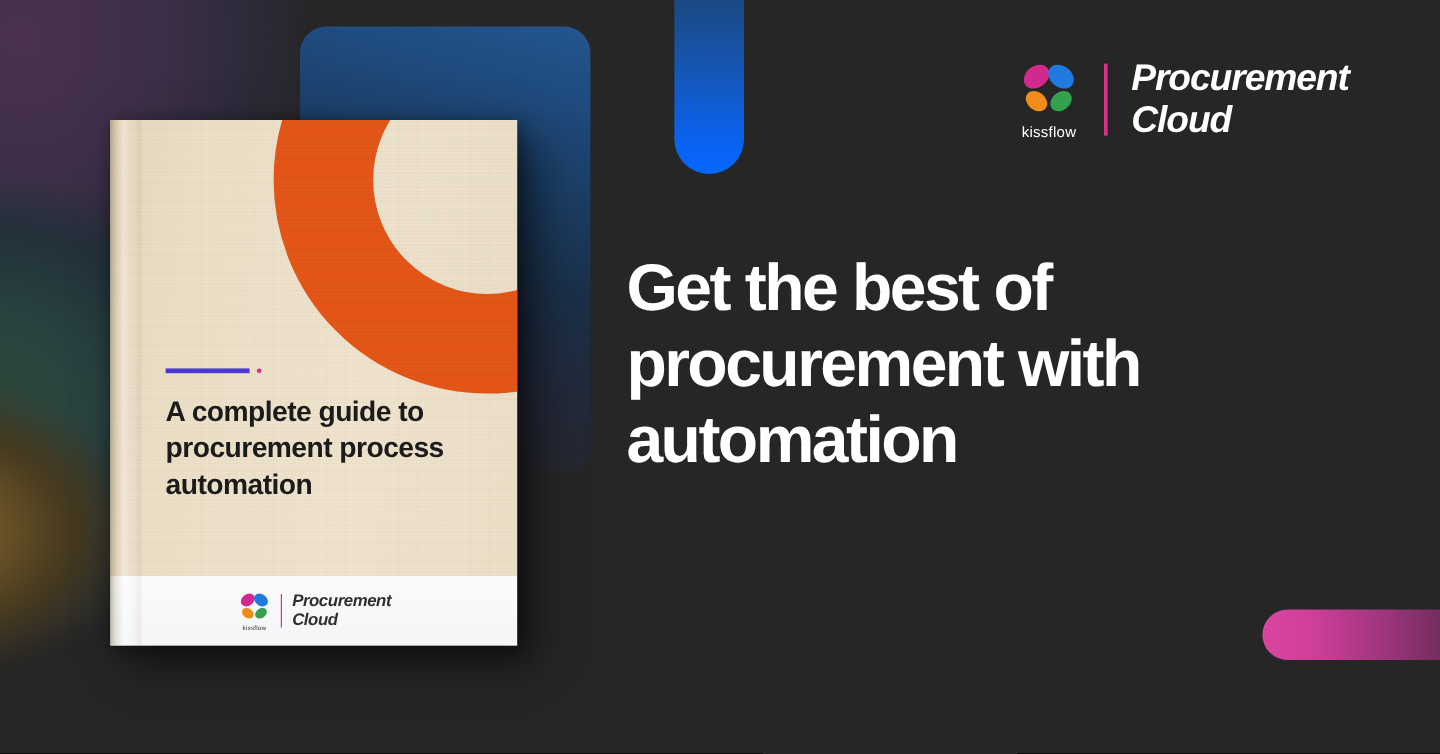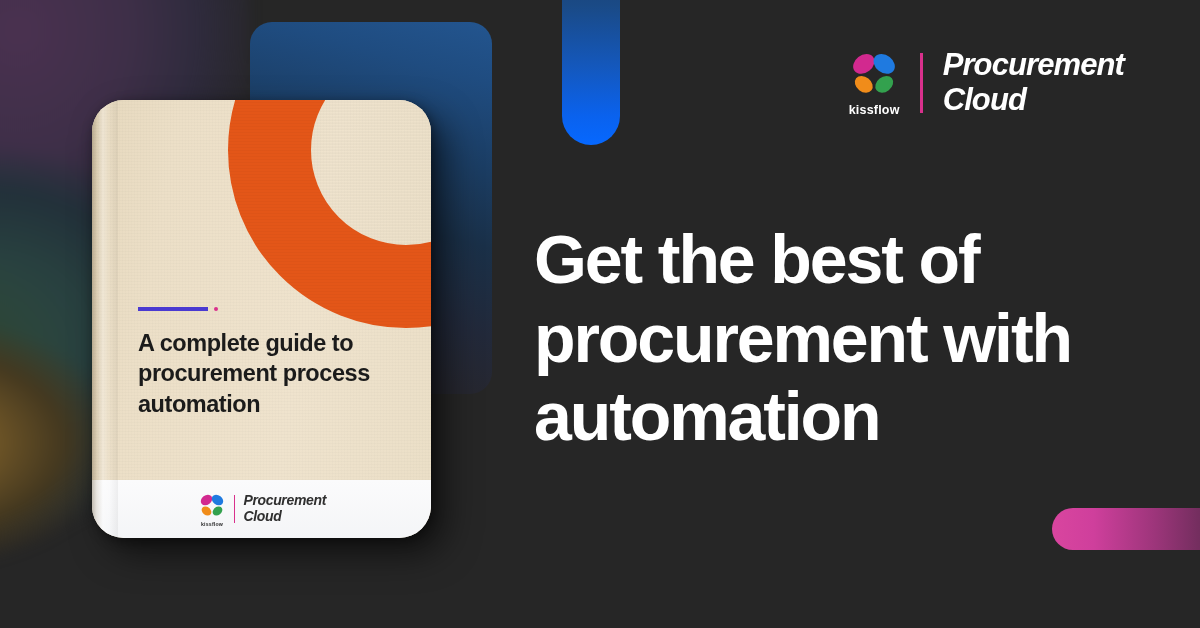--- a/index.html
+++ b/index.html
@@ -99,21 +99,20 @@
   
   .book {
     position: absolute;
     left: 92px;
     top: 100px;
     width: 339px;
     height: 438px;
     background: #ece0c8;
     box-shadow: 14px 16px 34px rgba(0,0,0,.55), 2px 3px 12px rgba(0,0,0,.4);
     overflow: hidden;
-    border-radius: 32px;
   }
   
   .book-cover {
     position: absolute;
     inset: 0 0 58px 0;
     background:
       repeating-linear-gradient(0deg, rgba(0,0,0,.016) 0 1px, rgba(0,0,0,0) 1px 3px),
       repeating-linear-gradient(90deg, rgba(0,0,0,.013) 0 1px, rgba(0,0,0,0) 1px 3px),
       linear-gradient(100deg, #e6d8bd 0%, #ecdfc7 22%, #efe3cd 62%, #ebdfc7 100%);
     overflow: hidden;
@@ -199,21 +198,21 @@
     align-items: center;
   }
   .kf-mark {
     position: relative;
     flex: 0 0 auto;
   }
   .kf-petals { display: block; }
   .kf-wordmark {
     display: block;
     color: #fff;
-    font-weight: 700;
+    font-weight: 400;
     letter-spacing: .2px;
     text-align: center;
   }
   .kf-divider {
     flex: 0 0 auto;
     background: #d9308c;
   }
   .kf-name {
     font-weight: 700;
     color: #fff;
@@ -240,23 +239,23 @@
   .book-footer .kf-wordmark { font-size: 5.2px; margin-top: 1px; color: #2a2a2a; }
   .book-footer .kf-divider { width: 1.4px; height: 28px; margin: 0 8px 0 7px; }
   .book-footer .kf-name { font-size: 14px; line-height: 1.13; color: #2f2f2f; letter-spacing: -.35px; }
 
   
   .headline {
     position: absolute;
     left: 522px;
     top: 208px;
     width: 600px;
-    margin: 12px;
+    margin: 0;
     color: #ffffff;
-    font-size: 68px;
+    font-size: 55px;
     line-height: 1.155;
     font-weight: 700;
     letter-spacing: -2.1px;
   }
 </style>
 </head>
 <body>
 
 <div class="banner">
 

